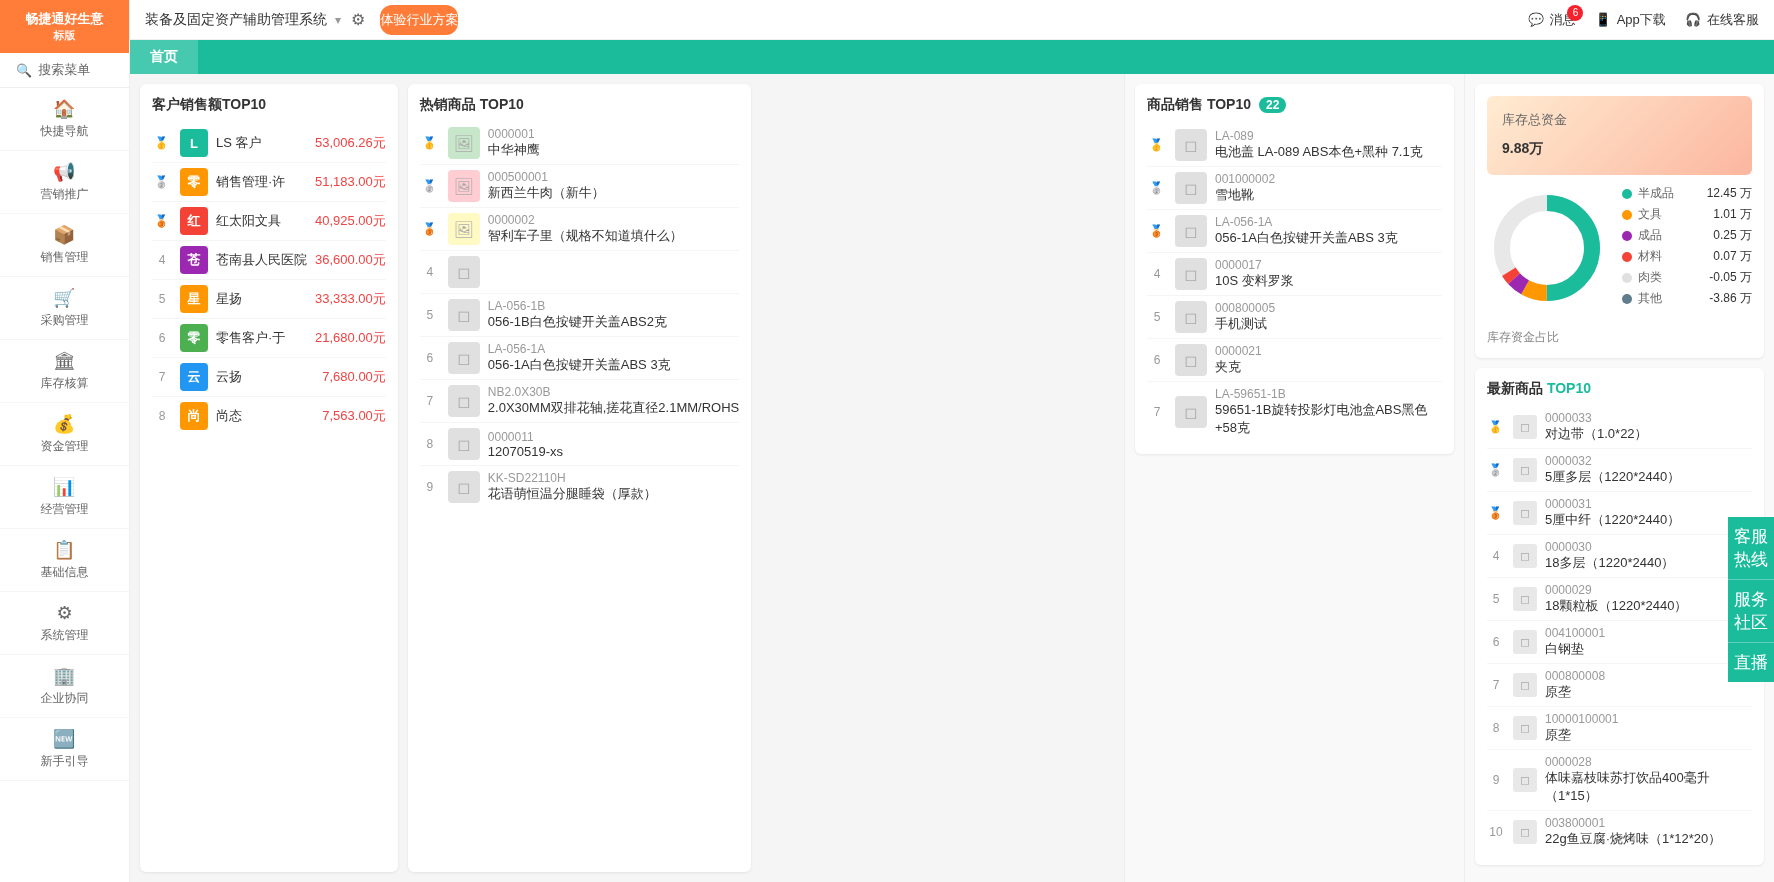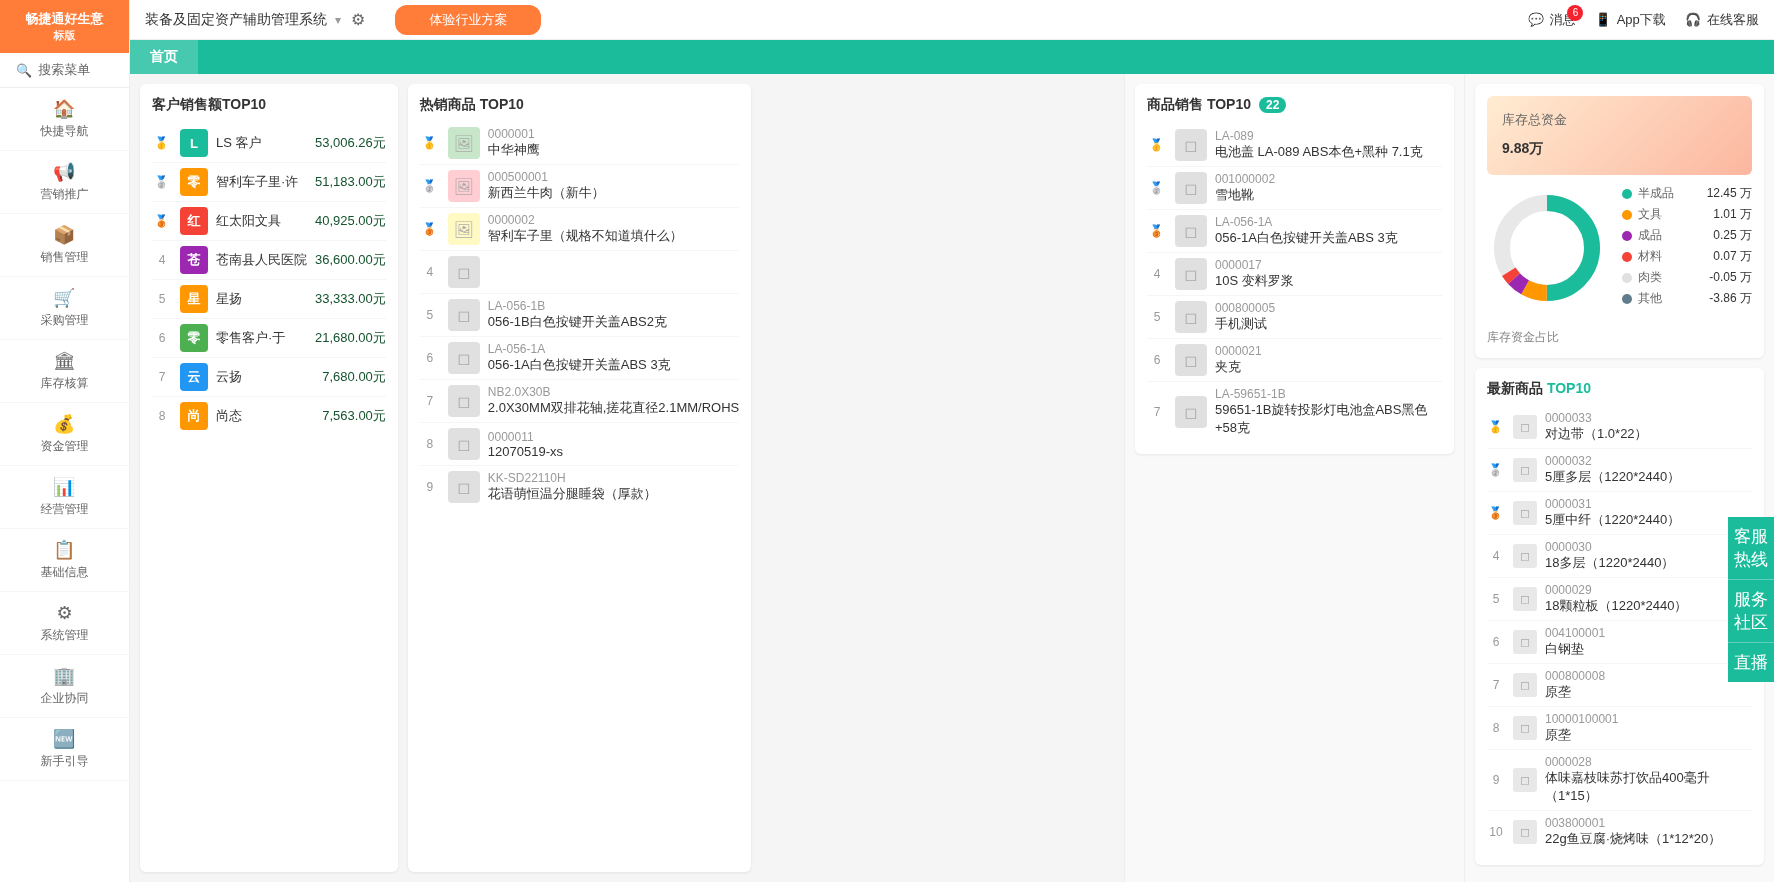--- a/index.html
+++ b/index.html
@@ -74,25 +74,25 @@
       font-size: 14px;
       color: #333;
     }
     .topbar-system .sys-name { margin-right: 8px; }
     .topbar-system .chevron { color: #999; font-size: 12px; }
     .topbar-gear { margin-left: 10px; color: #666; cursor: pointer; font-size: 16px; }
     .topbar-btn {
       background: #ff7c39;
       color: #fff;
       border: none;
-      padding: 6px 34px;
+      padding: 6px 0;
       border-radius: 12px;
       cursor: pointer;
       font-size: 13px;
-      margin-left: 30px;
+      margin-left: 15px;
     }
     .topbar-right {
       margin-left: auto;
       display: flex;
       align-items: center;
       gap: 20px;
       color: #333;
     }
     .topbar-right .tr-item {
       display: flex;
@@ -214,21 +214,21 @@
       border-radius: 4px;
       display: flex;
       align-items: center;
       justify-content: center;
       font-size: 13px;
       font-weight: bold;
       color: #fff;
       flex-shrink: 0;
     }
     .rank-name { flex: 1; color: #333; font-size: 13px; }
-    .rank-value { color: #14532d; font-size: 13px; font-weight: 500; }
+    .rank-value { color: #ef4444; font-size: 13px; font-weight: 500; }
 
     
     .product-row {
       display: flex;
       align-items: center;
       padding: 5px 0;
       border-bottom: 1px solid #f5f5f5;
       gap: 8px;
     }
     .product-row:last-child { border-bottom: none; }
@@ -459,21 +459,21 @@
         <div class="ranking-table" id="customer-rows">
             <div class="ranking-row">
     <span class="rank-num top3">🥇</span>
     <span class="rank-icon" style="background:#1abc9c">L</span>
     <span class="rank-name">LS 客户</span>
     <span class="rank-value">53,006.26元</span>
   </div>
             <div class="ranking-row">
     <span class="rank-num top3">🥈</span>
     <span class="rank-icon" style="background:#ff9800">零</span>
-    <span class="rank-name">智利车子里·许</span>
+    <span class="rank-name">销售管理·许</span>
     <span class="rank-value">51,183.00元</span>
   </div>
             <div class="ranking-row">
     <span class="rank-num top3">🥉</span>
     <span class="rank-icon" style="background:#f44336">红</span>
     <span class="rank-name">红太阳文具</span>
     <span class="rank-value">40,925.00元</span>
   </div>
             <div class="ranking-row">
     <span class="rank-num ">4</span>

